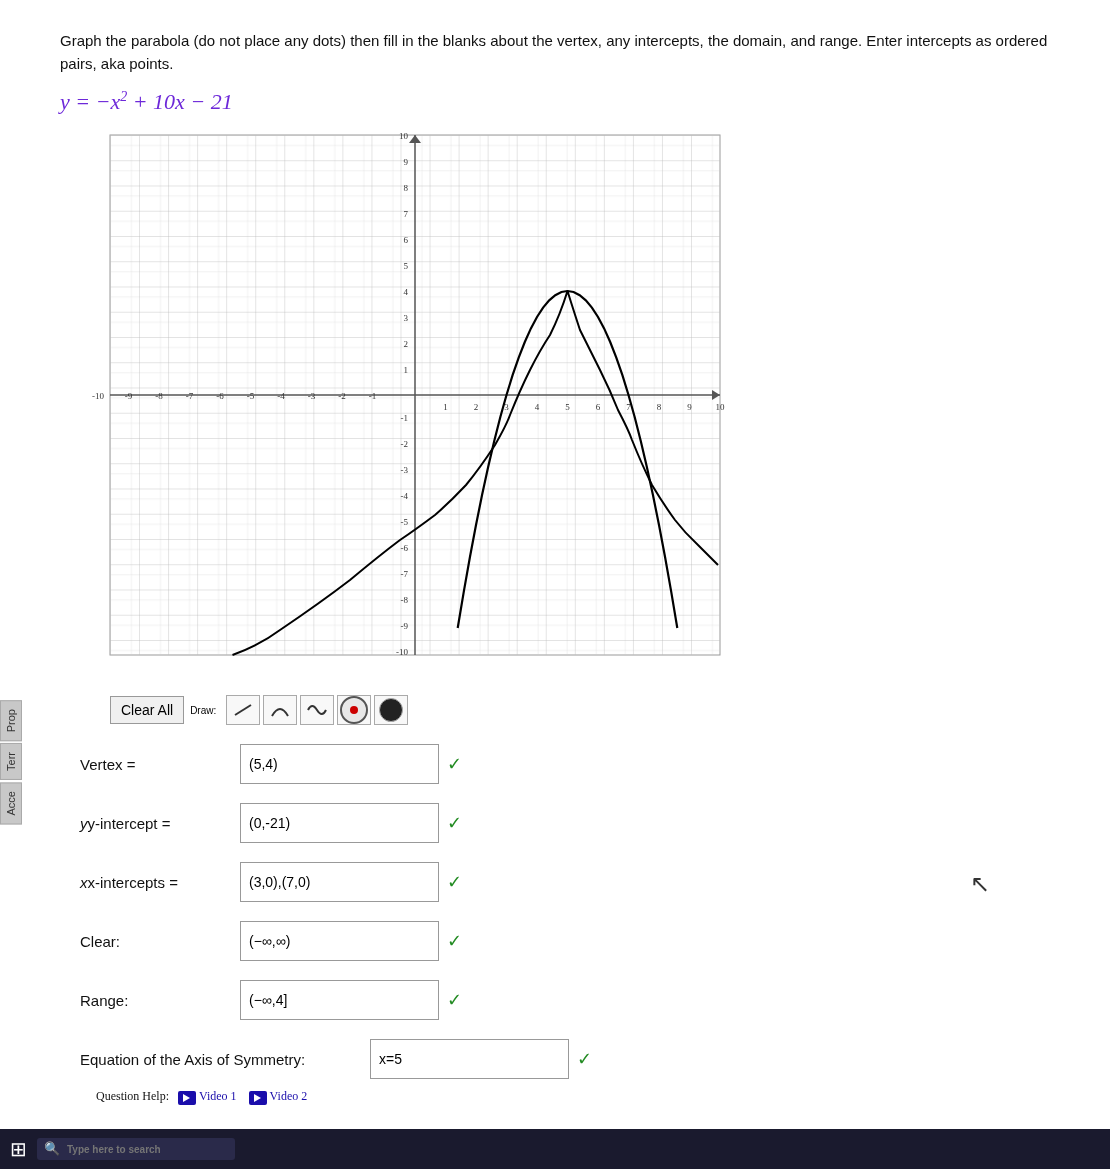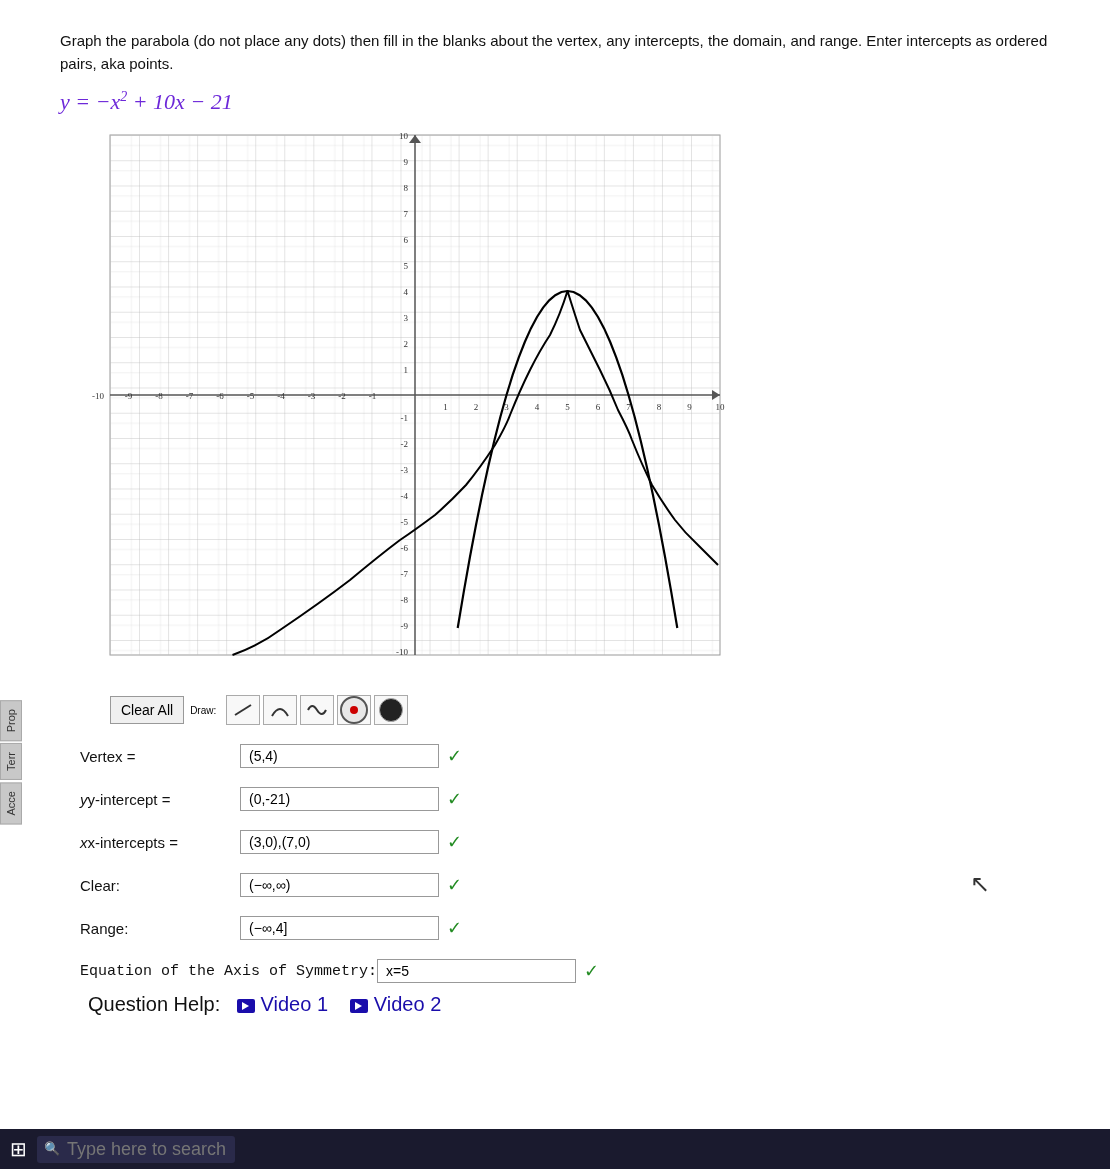--- a/index.html
+++ b/index.html
@@ -122,36 +122,36 @@
       min-width: 160px;
       color: #111;
       font-family: Arial, sans-serif;
       font-size: 15px;
     }
     .answer-label i {
       font-style: italic;
     }
     .answer-input {
       border: 1px solid #999;
-      padding: 3px 8px;
+      padding: 11px 8px;
       font-size: 14px;
       min-width: 140px;
       background: #fff;
       font-family: Arial, sans-serif;
     }
     .check-correct {
       color: #228b22;
       font-size: 18px;
       margin-left: 8px;
     }
     .question-help {
-      margin-left: 28px;
+      margin-left: 36px;
       margin-top: 10px;
-      font-family: Liberation Sans, sans-serif;
-      font-size: 20px;
+      font-family: Liberation Serif, serif;
+      font-size: 12px;
       color: #111;
     }
     .video-link {
       color: #1a0dab;
       text-decoration: none;
       display: inline-flex;
       align-items: center;
       gap: 3px;
     }
     
@@ -176,23 +176,24 @@
       align-items: center;
       background: #2a2a4a;
       border-radius: 3px;
       padding: 3px 8px;
       gap: 6px;
     }
     .taskbar-search input {
       background: transparent;
       border: none;
       color: #c4b5fd;
-      font-size: 18px;
+      font-size: 10px;
       outline: none;
       width: 160px;
+      font-weight: bold;
     }
     .taskbar-search-icon {
       color: #aaa;
       font-size: 13px;
     }
     
     .left-tabs {
       position: absolute;
       left: 0;
       top: 700px;
@@ -392,21 +393,21 @@
       <span class="check-correct">✓</span>
     </div>
 
     <div class="answer-row">
       <span class="answer-label">Range:</span>
       <input class="answer-input" type="text" value="(−∞,4]" style="">
       <span class="check-correct">✓</span>
     </div>
 
     <div class="answer-row">
-      <span class="answer-label" style="min-width:290px;font-family:Liberation Mono, monospace;">Equation of the Axis of Symmetry:</span>
+      <span class="answer-label" style="min-width:290px;">Equation of the Axis of Symmetry:</span>
       <input class="answer-input" type="text" style="min-width: 80px;" value="x=5">
       <span class="check-correct">✓</span>
     </div>
 
   </div>
 
   <div class="question-help">
     <span>Question Help:</span>
     &nbsp;
     <span style="display:inline-block;width:18px;height:14px;background:#1a0dab;border-radius:2px;vertical-align:middle;position:relative;">

